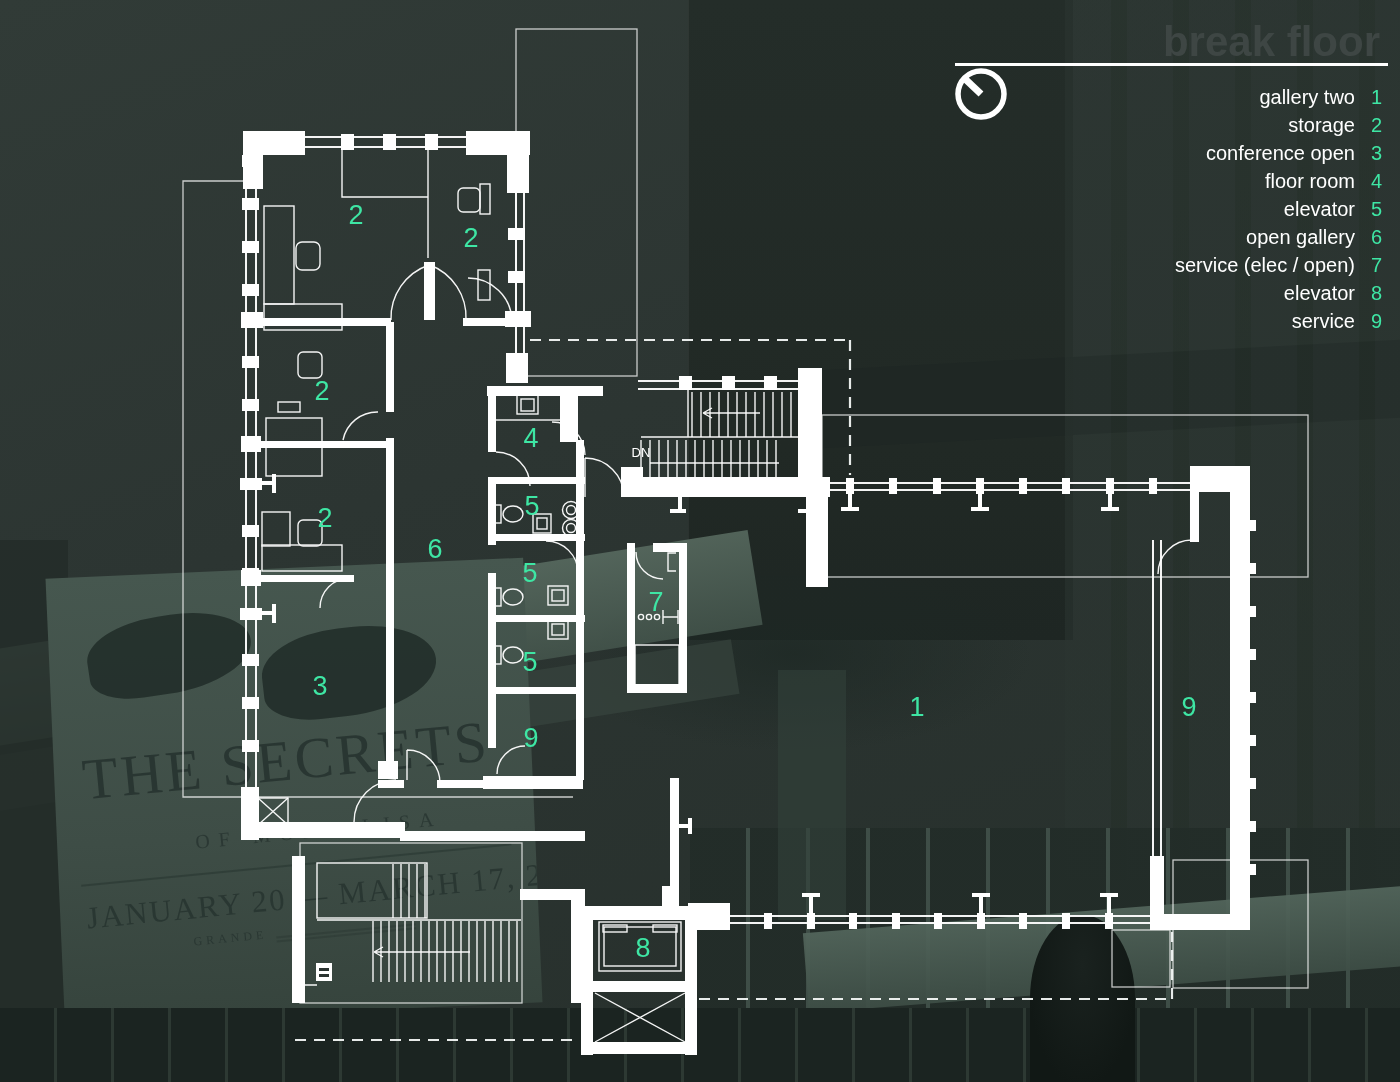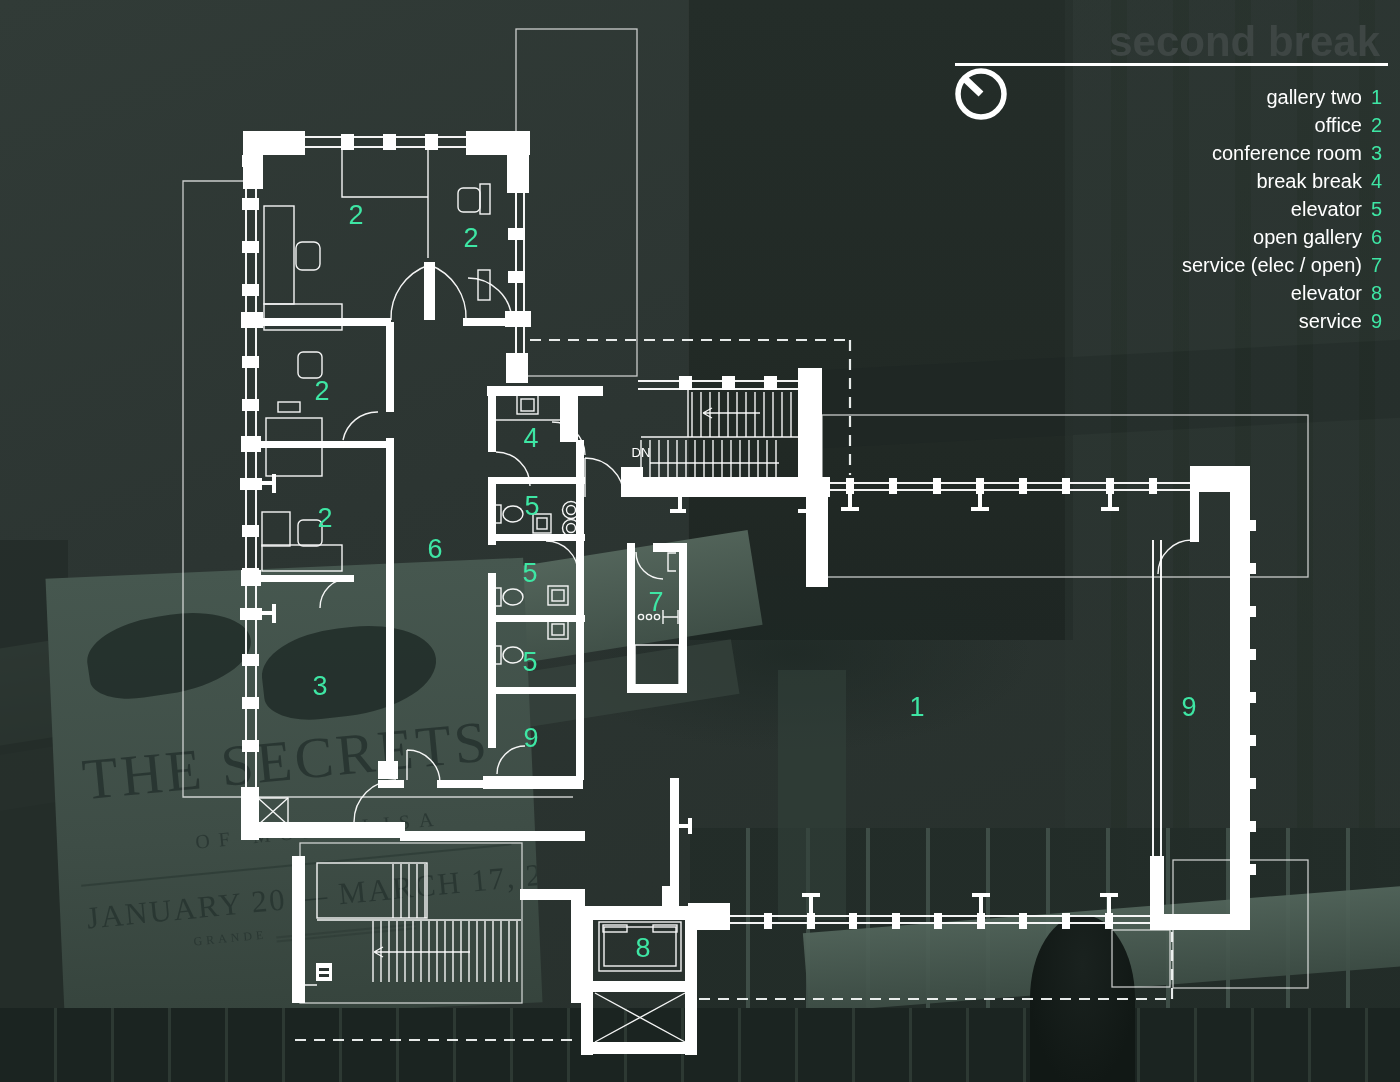--- a/index.html
+++ b/index.html
@@ -71,21 +71,21 @@
   .dn{fill:#fff;font-family:"Liberation Sans", sans-serif;font-size:13px;text-anchor:middle;}
 
   
   .page-title{position:absolute;top:18px;right:20px;font-size:42px;font-weight:bold;
               letter-spacing:0px;color:#3e4644;white-space:nowrap;}
   .title-rule{position:absolute;left:955px;right:12px;top:63px;height:3px;background:#fff;}
   .north{position:absolute;left:954px;top:67px;width:54px;height:54px;}
   .legend{position:absolute;top:83px;right:12px;}
   .legend-row{display:flex;justify-content:flex-end;align-items:center;height:28px;
               font-size:20px;color:#fff;}
-  .lg-label{margin-right:9px;}
+  .lg-label{margin-right:16px;}
   .lg-num{width:17px;color:#3ee6a4;}
 </style>
 </head>
 <body>
 
 <div class="stage">
 
   <div class="abs bg-tower"></div>
   <div class="abs bg-eave"></div>
   <div class="abs bg-columns"></div>
@@ -399,46 +399,46 @@
         <text x="643" y="957" class="room-num" fill="#3ee6a4">8</text>
         <text x="531" y="747" class="room-num" fill="#3ee6a4">9</text>
         <text x="1189" y="716" class="room-num" fill="#3ee6a4">9</text>
       </g>
     <g id="stair-labels">
         <text x="641" y="457" class="dn">DN</text>
         <text x="547" y="900" class="dn">DN</text>
       </g>
   </svg>
 
-  <div class="page-title">second break</div>
+  <div class="page-title">break floor</div>
   <div class="title-rule"></div>
 
   <svg class="north" viewBox="0 0 54 54">
     <circle cx="27" cy="27" r="23" fill="none" stroke="#fff" stroke-width="5.5"></circle>
     <line x1="27" y1="27" x2="9" y2="10" stroke="#fff" stroke-width="7"></line>
   </svg>
 
   <div class="legend">
     <div class="legend-row">
       <span class="lg-label">gallery two</span>
       <span class="lg-num">1</span>
     </div>
 
     <div class="legend-row">
-      <span class="lg-label">office</span>
+      <span class="lg-label">storage</span>
       <span class="lg-num">2</span>
     </div>
 
     <div class="legend-row">
-      <span class="lg-label">conference room</span>
+      <span class="lg-label">conference open</span>
       <span class="lg-num">3</span>
     </div>
 
     <div class="legend-row">
-      <span class="lg-label">break break</span>
+      <span class="lg-label">floor room</span>
       <span class="lg-num">4</span>
     </div>
 
     <div class="legend-row">
       <span class="lg-label">elevator</span>
       <span class="lg-num">5</span>
     </div>
 
     <div class="legend-row">
       <span class="lg-label">open gallery</span>

